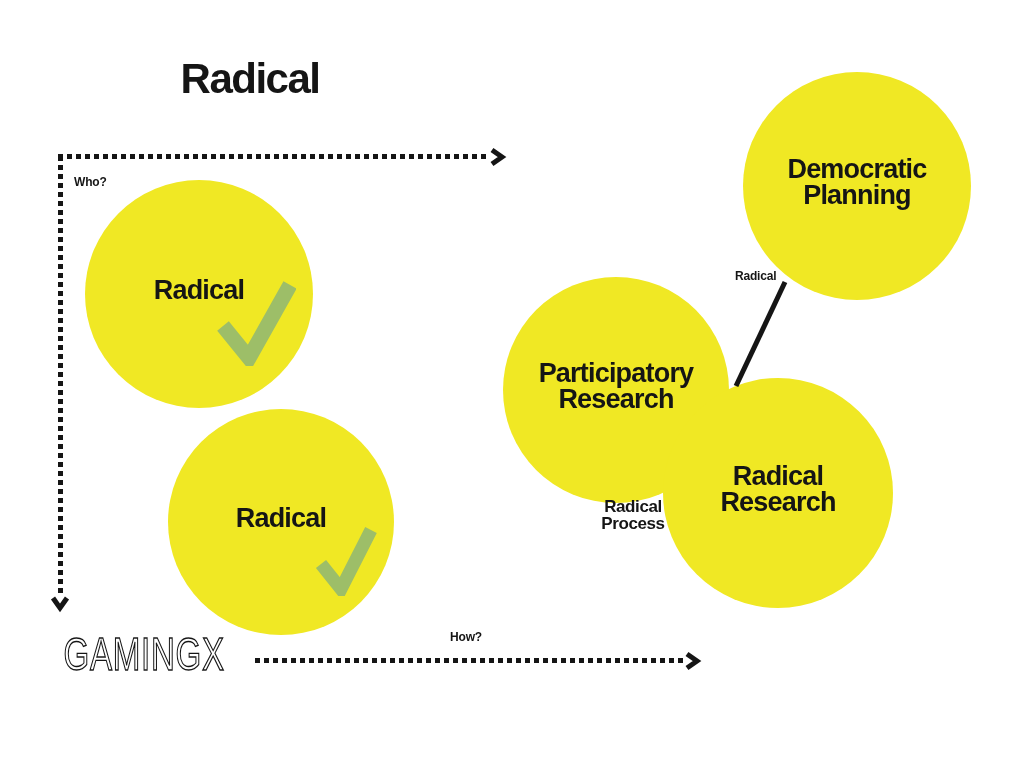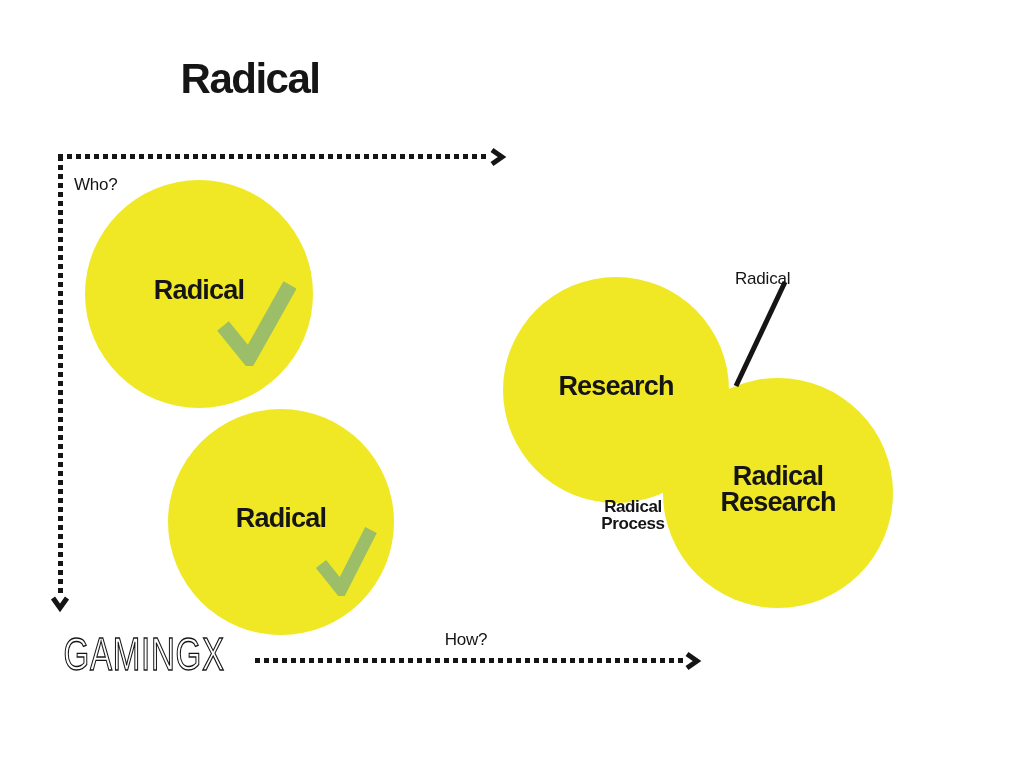--- a/index.html
+++ b/index.html
@@ -38,21 +38,21 @@
   .axis-left{left:58px;top:156px;height:438px;}
   .axis-bottom{left:255px;top:658px;width:428px;}
   .arrowhead{position:absolute;width:20px;height:20px;}
   .arrowhead svg{display:block;}
   .ah-top{left:488px;top:147px;}
   .ah-left{left:50px;top:594px;}
   .ah-bottom{left:683px;top:651px;}
 
   
   .mini-label{
-    position:absolute;font-size:17px;font-weight:400;color:var(--ink);letter-spacing:-0.2px;
+    position:absolute;font-size:12px;font-weight:700;color:var(--ink);letter-spacing:-0.2px;
   }
   .who-label{left:74px;top:175px;}
   .how-label{left:436px;top:630px;width:60px;text-align:center;}
   .result-label{left:735px;top:269px;}
 
   
   .bubble{
     position:absolute;border-radius:50%;background:var(--bubble);
     display:flex;align-items:center;justify-content:center;
   }
@@ -129,31 +129,38 @@
   </div>
 
   <div class="bubble b-accomplice">
     <div class="bubble-label">
       <div>Radical</div>
     </div>
   </div>
 
   <div class="bubble b-participatory">
     <div class="bubble-label">
+      <div>Participatory</div>
       <div>Research</div>
     </div>
   </div>
 
   <div class="bubble b-action">
     <div class="bubble-label">
       <div>Radical</div>
       <div>Research</div>
     </div>
   </div>
 
+  <div class="bubble b-democratic">
+    <div class="bubble-label">
+      <div>Democratic</div>
+      <div>Planning</div>
+    </div>
+  </div>
 
   <svg class="check check-community" width="80" height="88" viewBox="0 0 80 88">
     <polyline points="7,48 33,80 74,7" stroke-width="15"></polyline>
   </svg>
   <svg class="check check-accomplice" width="62" height="72" viewBox="0 0 62 72">
     <polyline points="6,40 26,65 56,6" stroke-width="13"></polyline>
   </svg>
 
   <svg class="result-line" width="62" height="116" viewBox="0 0 62 116">
     <line x1="8" y1="110" x2="57" y2="6"></line>

